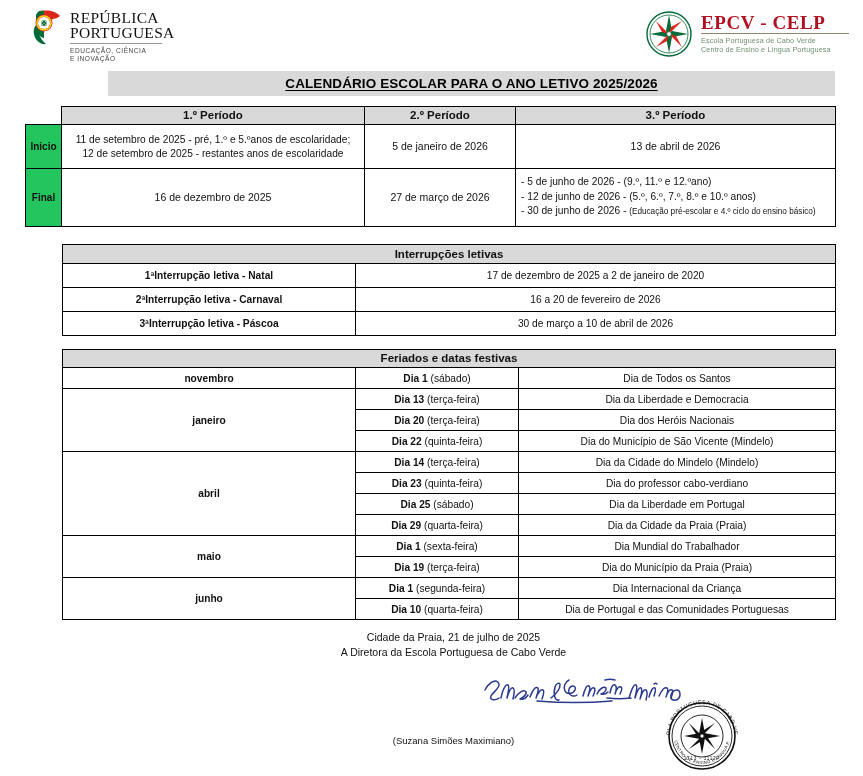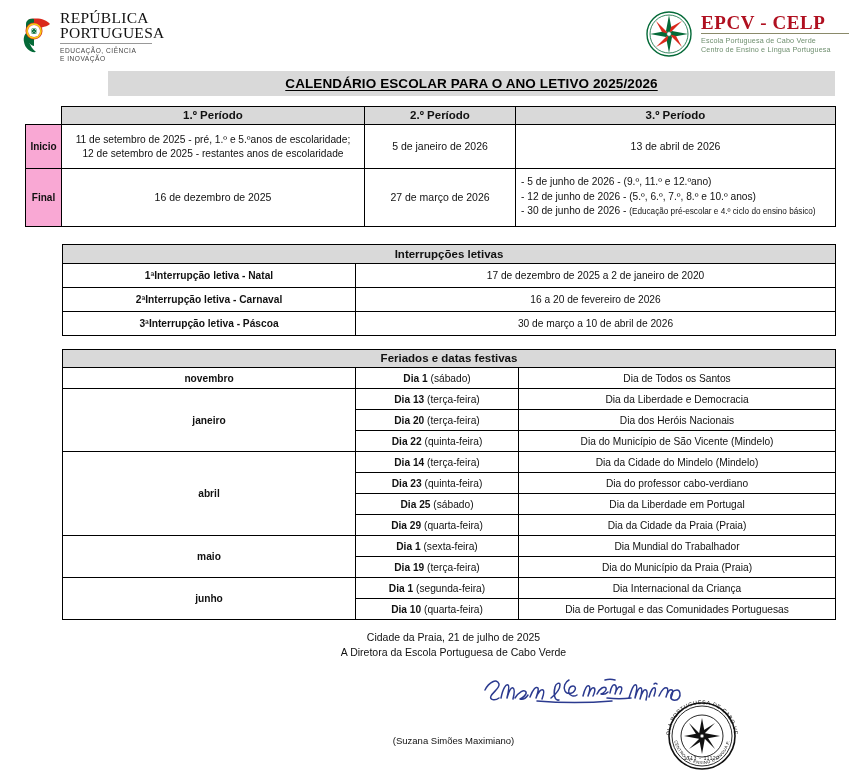--- a/index.html
+++ b/index.html
@@ -16,24 +16,24 @@
     overflow: hidden;
   }
 
   
   .page-header {
     position: relative;
     height: 66px;
   }
   .rep-logo {
     position: absolute;
-    left: 22px;
+    left: 32px;
     top: 8px;
     display: flex;
-    align-items: center;
+    align-items: flex-start;
   }
   .rep-flag {
     width: 30px;
     height: 40px;
     flex: none;
     margin-right: 8px;
   }
   .rep-text {
     padding-top: 2px;
   }
@@ -123,21 +123,21 @@
     font-size: 10.5px;
     line-height: 13px;
     color: #111;
   }
   .hdr-gray {
     background: #d9d9d9;
     font-weight: bold;
     font-size: 11.5px;
   }
   .lbl-gray {
-    background: #f9a8d4;
+    background: #22c55e;
     font-weight: bold;
     font-size: 10px;
     padding: 2px 1px;
   }
 
   
   .periods-table {
     position: absolute;
     left: 25px;
     top: 106px;

